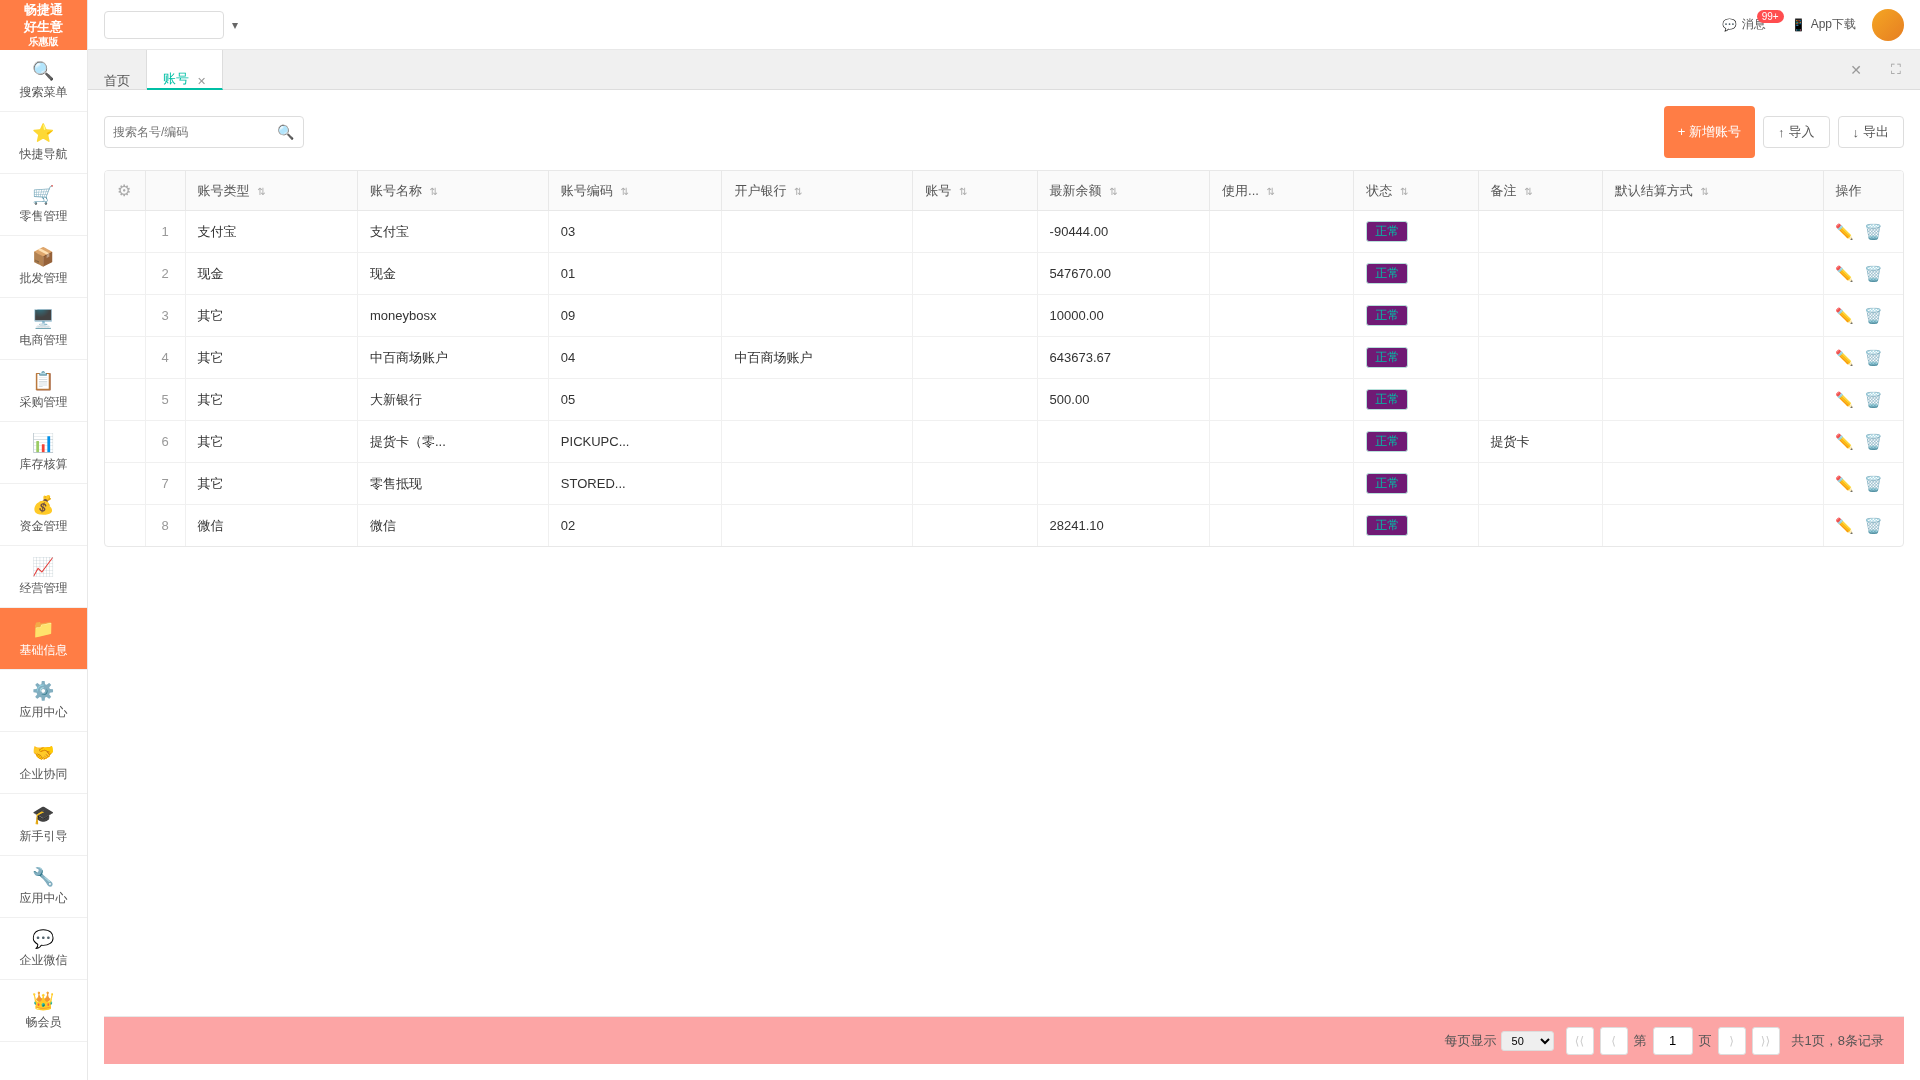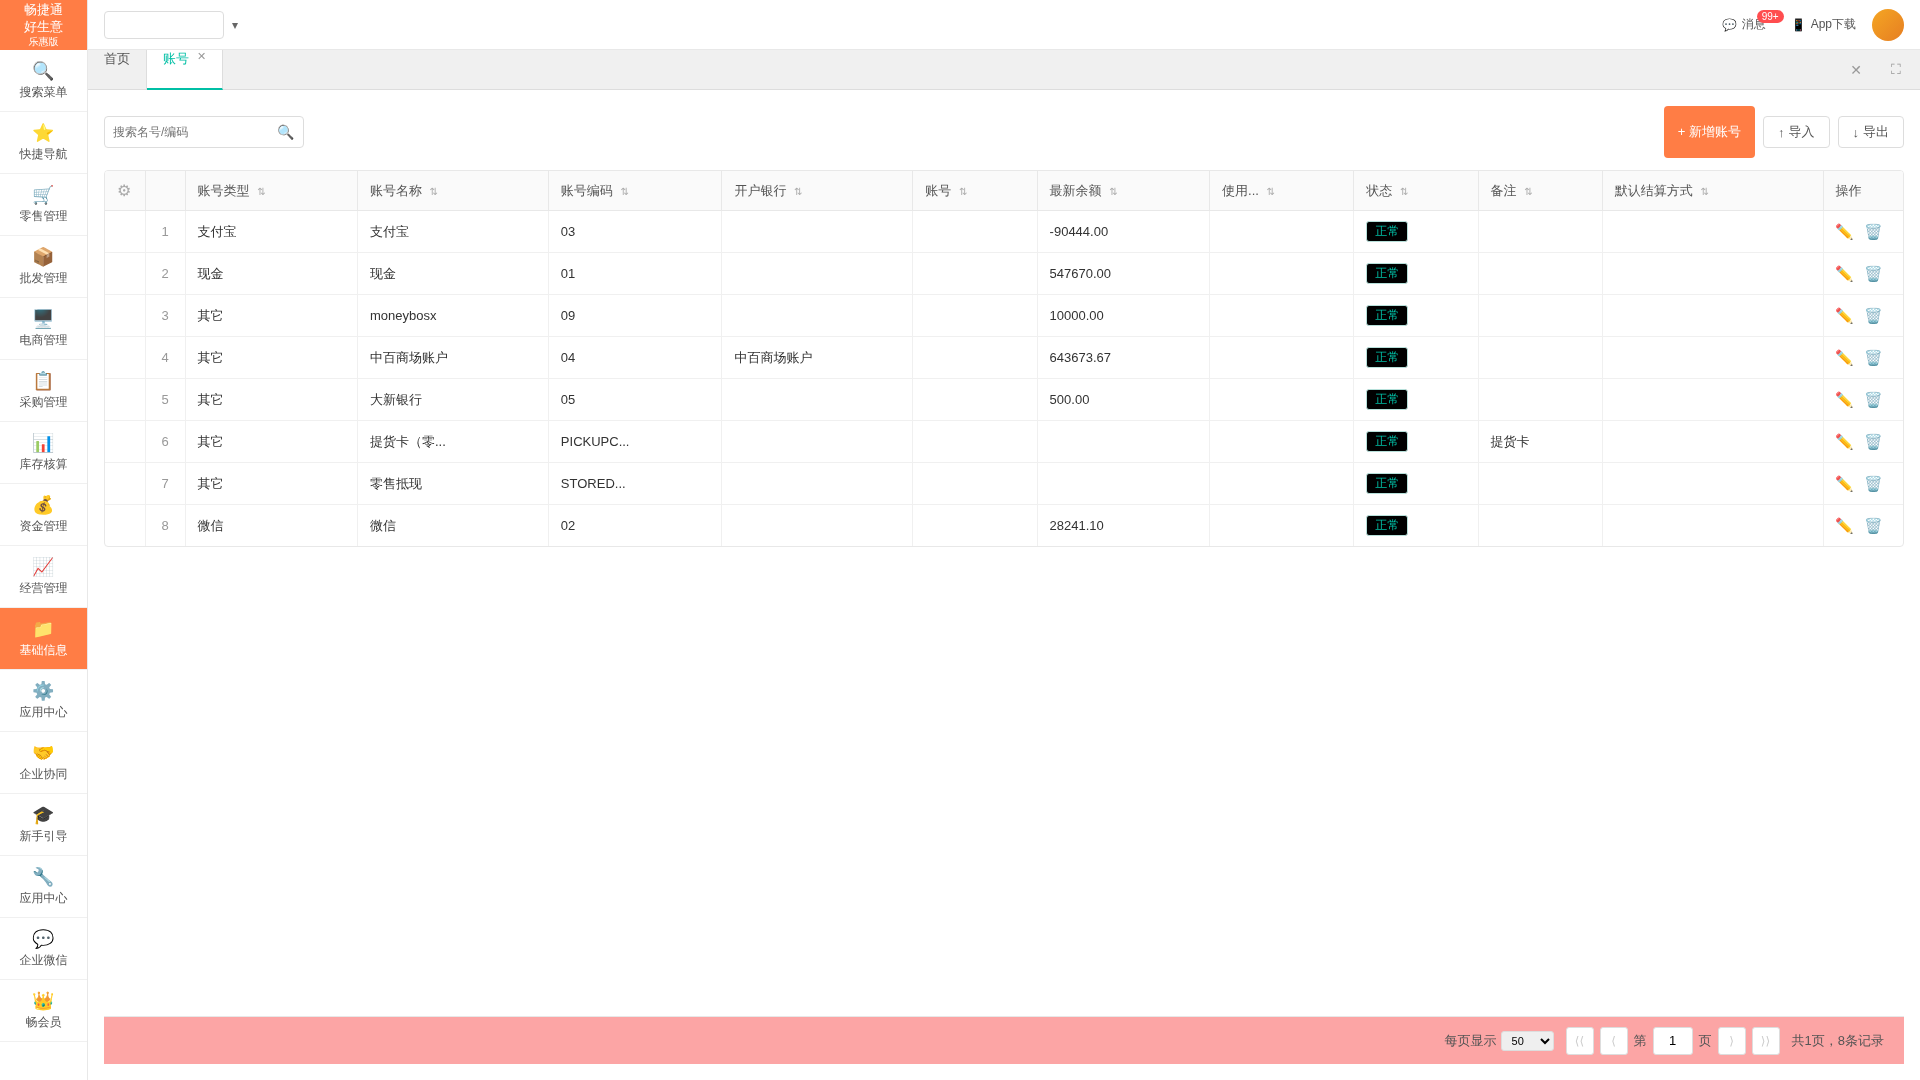--- a/index.html
+++ b/index.html
@@ -15,21 +15,21 @@
       flex-shrink: 0;
     }
     .sidebar-logo {
       background: #ff7d45;
       height: 50px;
       display: flex;
       align-items: center;
       justify-content: center;
       color: #fff;
       font-size: 11px;
-      font-weight: normal;
+      font-weight: bold;
       padding: 20px;
       text-align: center;
       line-height: 1.3;
     }
     .sidebar-logo .logo-main { font-size: 13px; }
     .sidebar-item {
       display: flex;
       flex-direction: column;
       align-items: center;
       justify-content: center;
@@ -121,21 +121,21 @@
       background: #f0f0f0;
       display: flex;
       align-items: center;
       padding: 0 0;
       border-bottom: 1px solid #ddd;
     }
     .tab {
       height: 40px;
       padding: 0 16px;
       display: flex;
-      align-items: flex-start;
+      align-items: flex-end;
       gap: 6px;
       cursor: pointer;
       font-size: 13px;
       color: #555;
       border-right: 1px solid #ddd;
     }
     .tab.active {
       background: #fff;
       color: #00bfa5;
       border-bottom: 2px solid #00bfa5;
@@ -240,21 +240,21 @@
     tbody tr:last-child { border-bottom: none; }
     tbody td {
       padding: 10px 12px;
       color: #333;
       border-right: 1px solid #f0f0f0;
       white-space: nowrap;
     }
     tbody td:last-child { border-right: none; }
     .td-number { color: #999; text-align: center; }
     .status-badge {
-      background: #000000;
+      background: #701a75;
       color: #00bfa5;
       border: 1px solid #b7e0da;
       border-radius: 3px;
       padding: 1px 8px;
       font-size: 12px;
       display: inline-block;
     }
     .action-icons { display: flex; align-items: center; gap: 10px; }
     .action-icon { color: #aaa; cursor: pointer; font-size: 15px; }
     .settings-icon { color: #aaa; font-size: 16px; cursor: pointer; }

